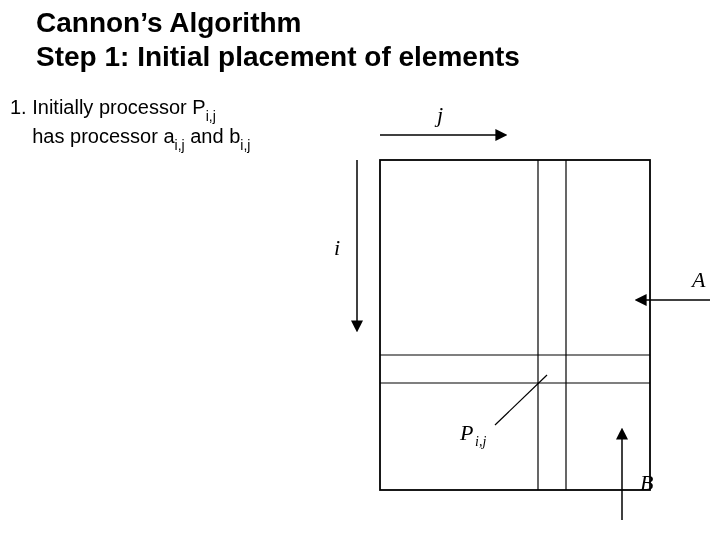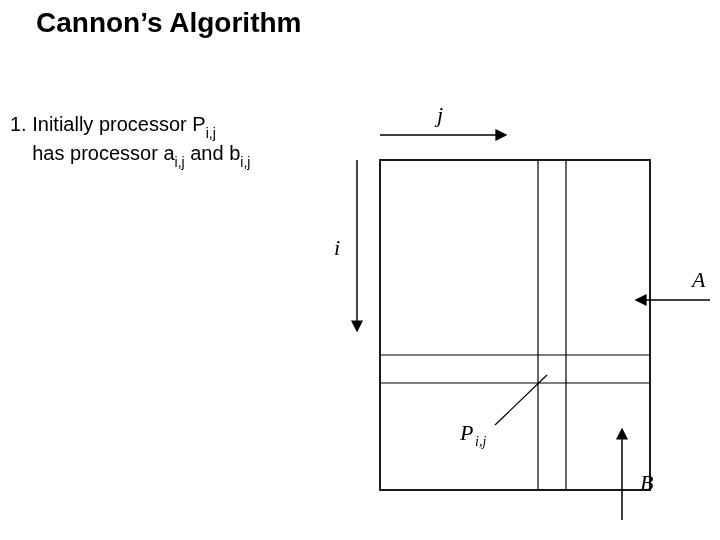--- a/index.html
+++ b/index.html
@@ -20,21 +20,21 @@
     position: absolute;
     left: 36px;
     top: 6px;
     font-size: 28px;
     font-weight: bold;
     line-height: 1.2;
   }
   .body-text {
     position: absolute;
     left: 10px;
-    top: 112px;
+    top: 95px;
     font-size: 20px;
     line-height: 1.25;
   }
   .sub {
     font-size: 0.7em;
     vertical-align: sub;
     position: relative;
     top: 0.15em;
   }
   .diagram {
@@ -58,20 +58,21 @@
     font-size: 14px;
   }
 </style>
 </head>
 <body>
 
 <div class="slide">
 
   <div class="title">
     <span>Cannon’s Algorithm</span><br>
+    <span>Step 1: Initial placement of elements</span>
   </div>
 
   <div class="body-text">
     <span>1. Initially processor P</span><span class="sub">i,j</span><br>
     &nbsp;&nbsp;&nbsp;&nbsp;<span>has processor a</span><span class="sub">i,j</span><span> and b</span><span class="sub">i,j</span>
   </div>
 
   <div class="diagram">
     <svg width="380" height="440" viewBox="0 0 380 440">
       <defs>

